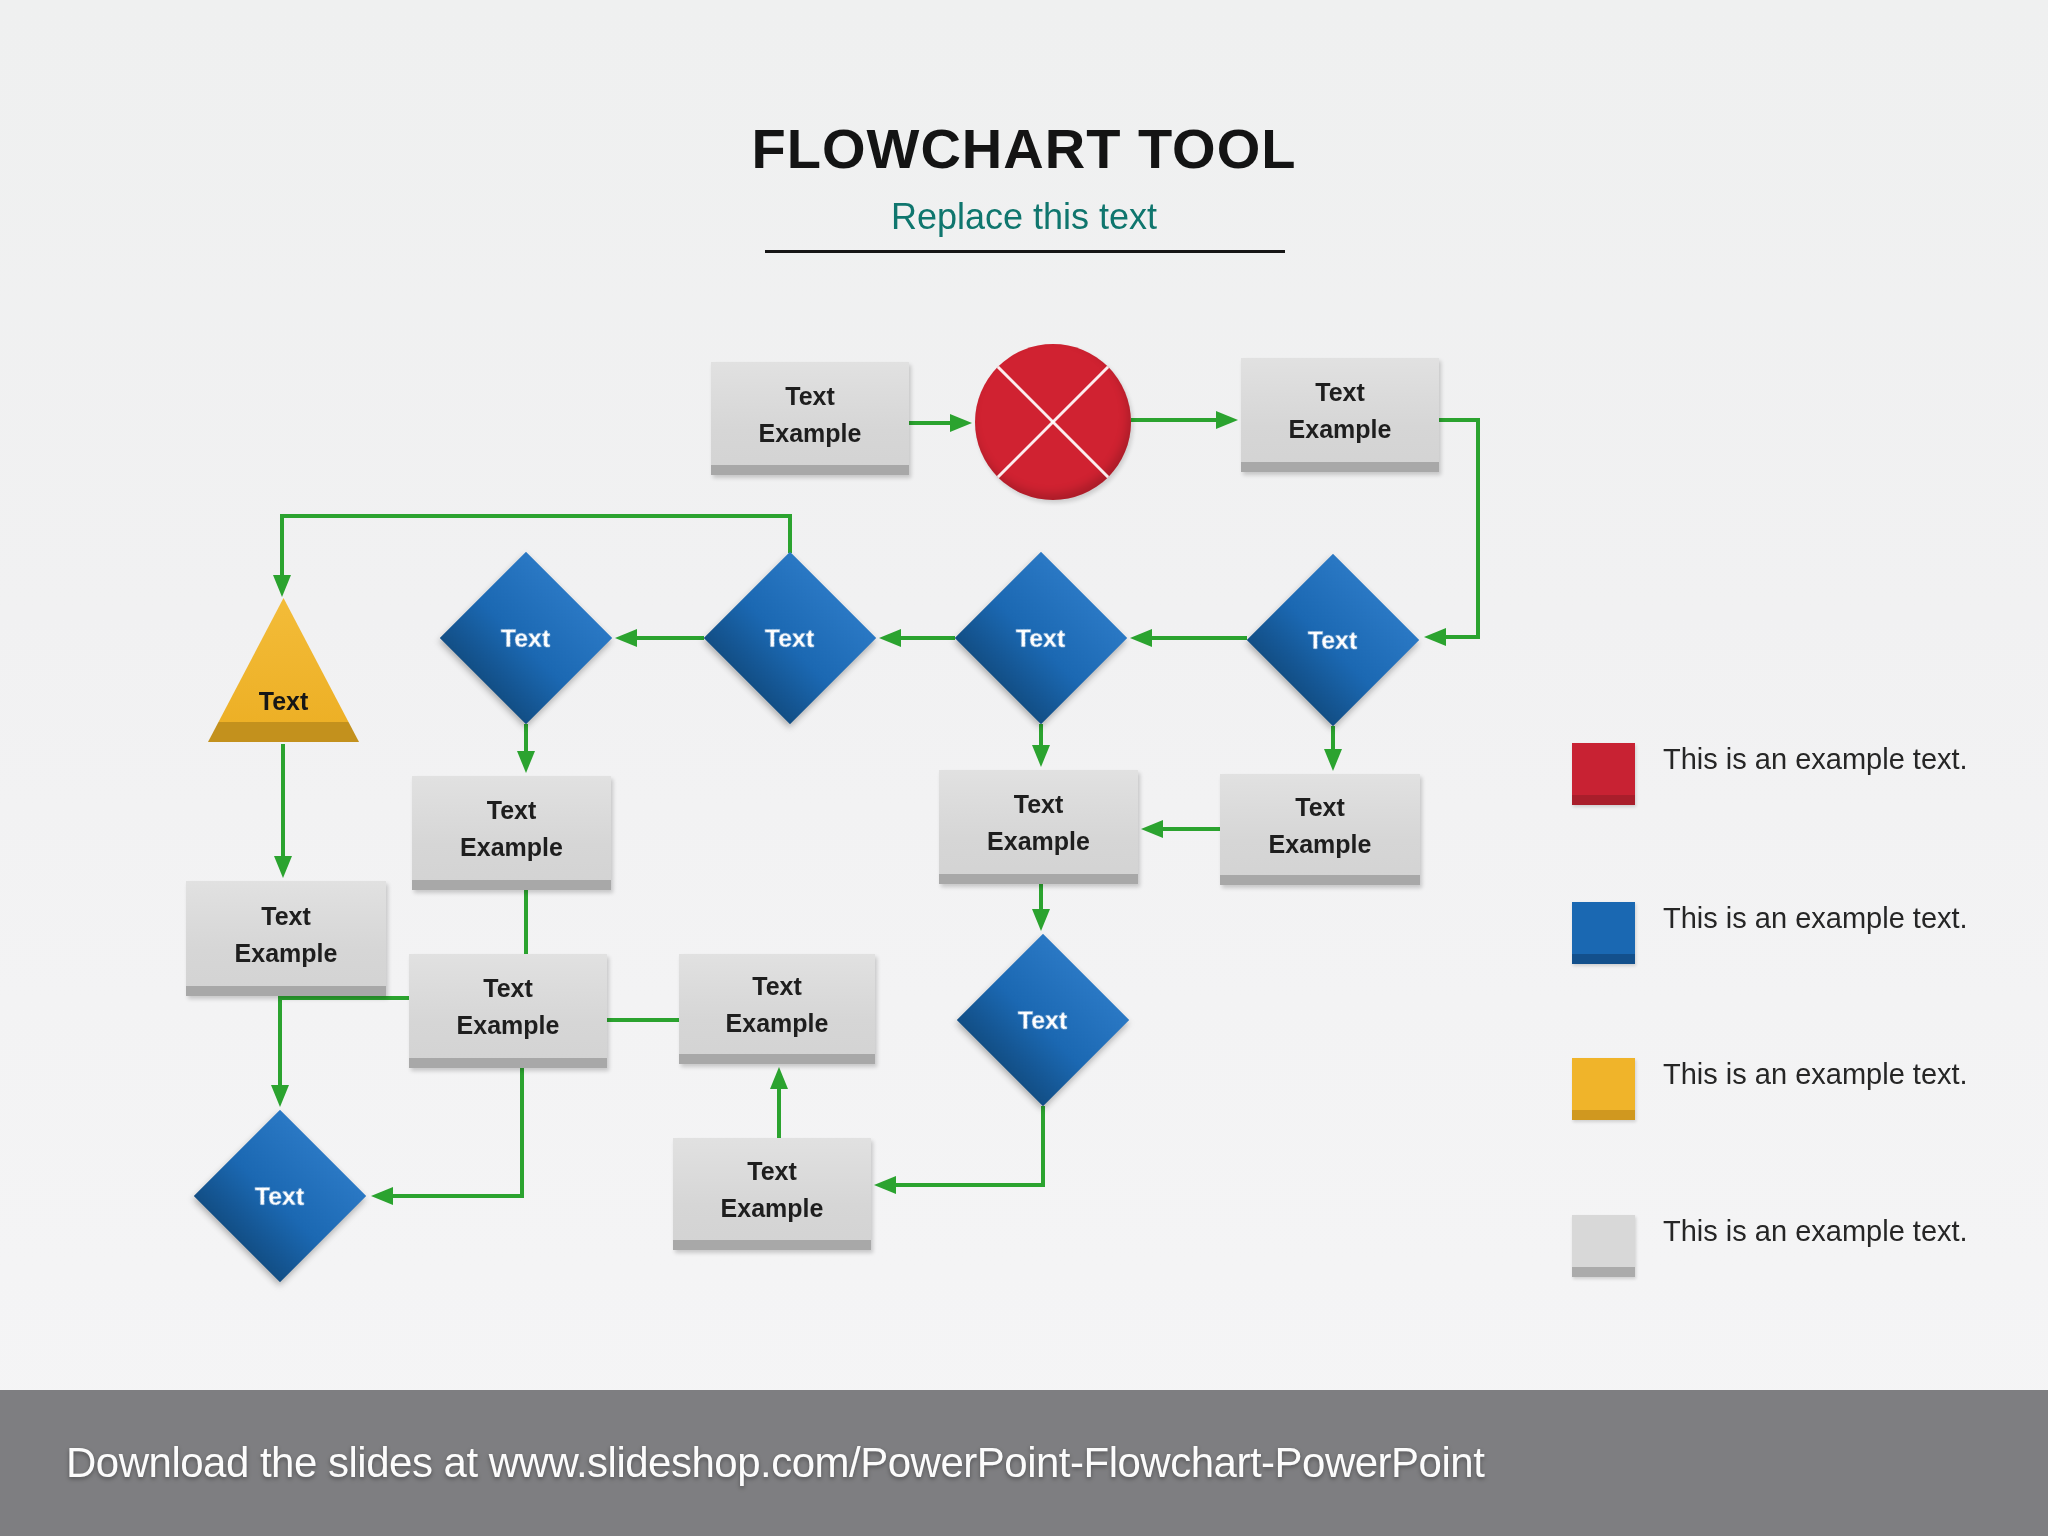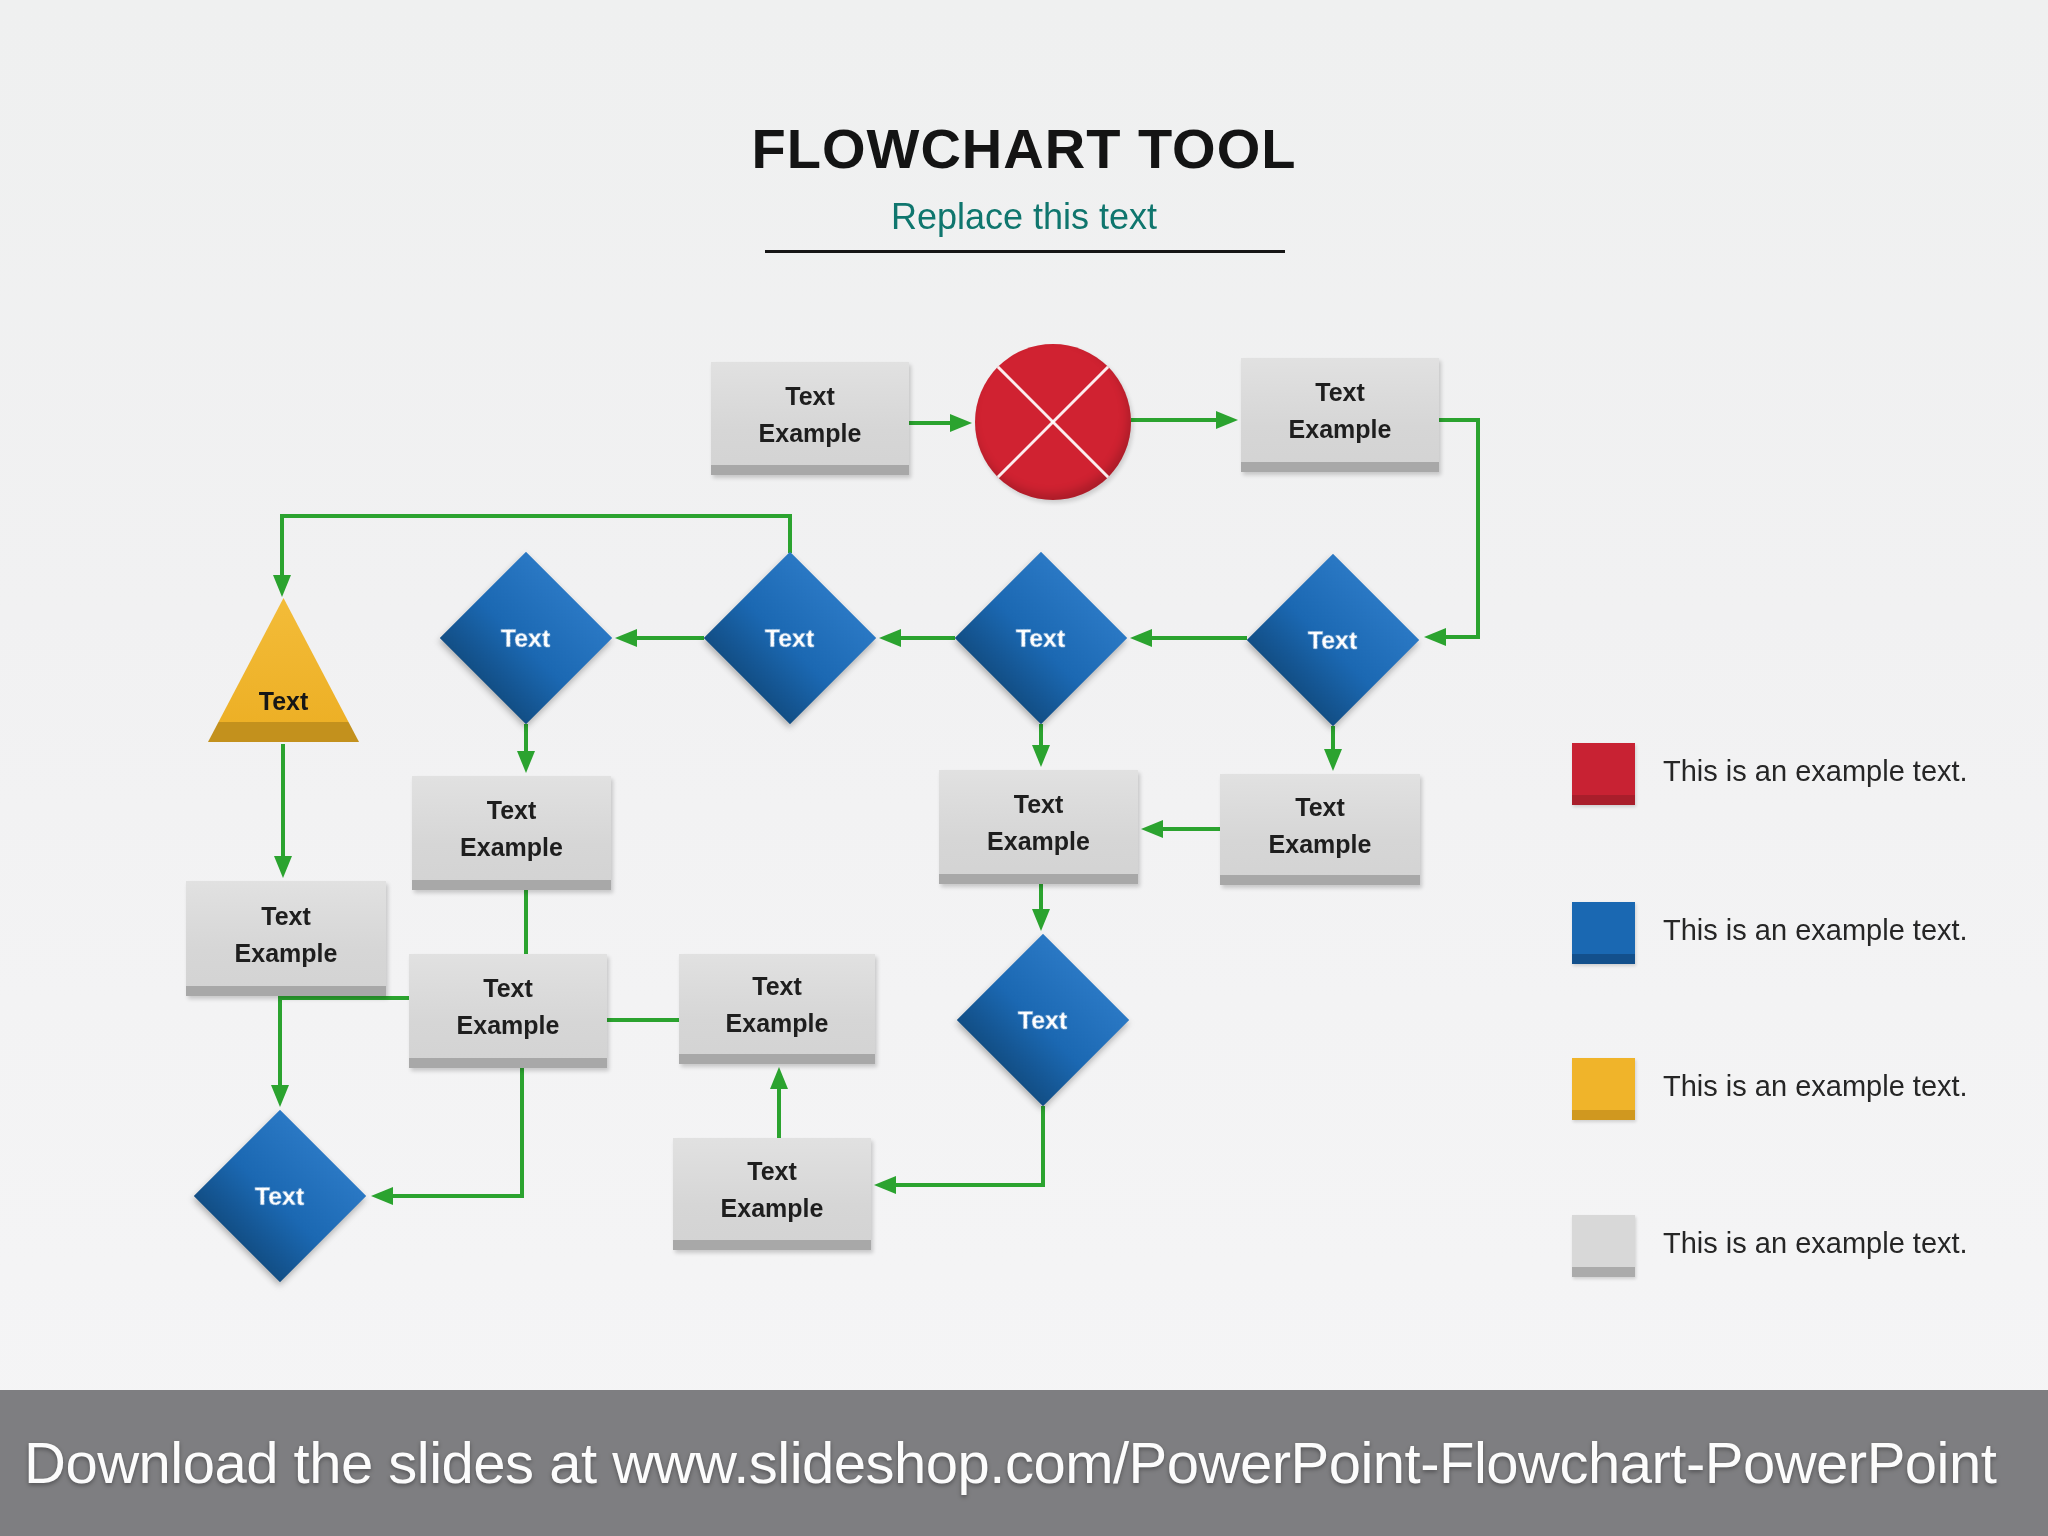--- a/index.html
+++ b/index.html
@@ -71,30 +71,30 @@
   }
   .circle .x1{transform:translate(-50%,-50%) rotate(45deg);}
   .circle .x2{transform:translate(-50%,-50%) rotate(-45deg);}
 
   
   .legend{position:absolute;left:0;top:0;}
   .legend-item{position:absolute;}
   .swatch{position:absolute;left:0;top:0;width:63px;height:62px;box-shadow:1px 2px 3px rgba(0,0,0,0.15);}
   .legend-text{
     position:absolute;left:91px;top:-4px;width:340px;
-    font-size:29px;line-height:40px;color:#262626;margin-top:12px;
+    font-size:29px;line-height:40px;color:#262626;
   }
 
   
   .footer{
     position:absolute;left:0;top:1390px;width:100%;height:146px;background:#7e7e81;
   }
   .footer span{
-    display:block;padding-left:24px;line-height:146px;
-    font-size:58px;letter-spacing:-0.5px;color:#fcfcfc;
+    display:block;padding-left:66px;line-height:146px;
+    font-size:42px;letter-spacing:-0.5px;color:#fcfcfc;
     text-shadow:0 2px 4px rgba(0,0,0,0.35);white-space:nowrap;
   }
 </style>
 </head>
 <body>
 
 <div class="slide">
 
   <div class="header">
     <h1 class="title">FLOWCHART TOOL</h1>

